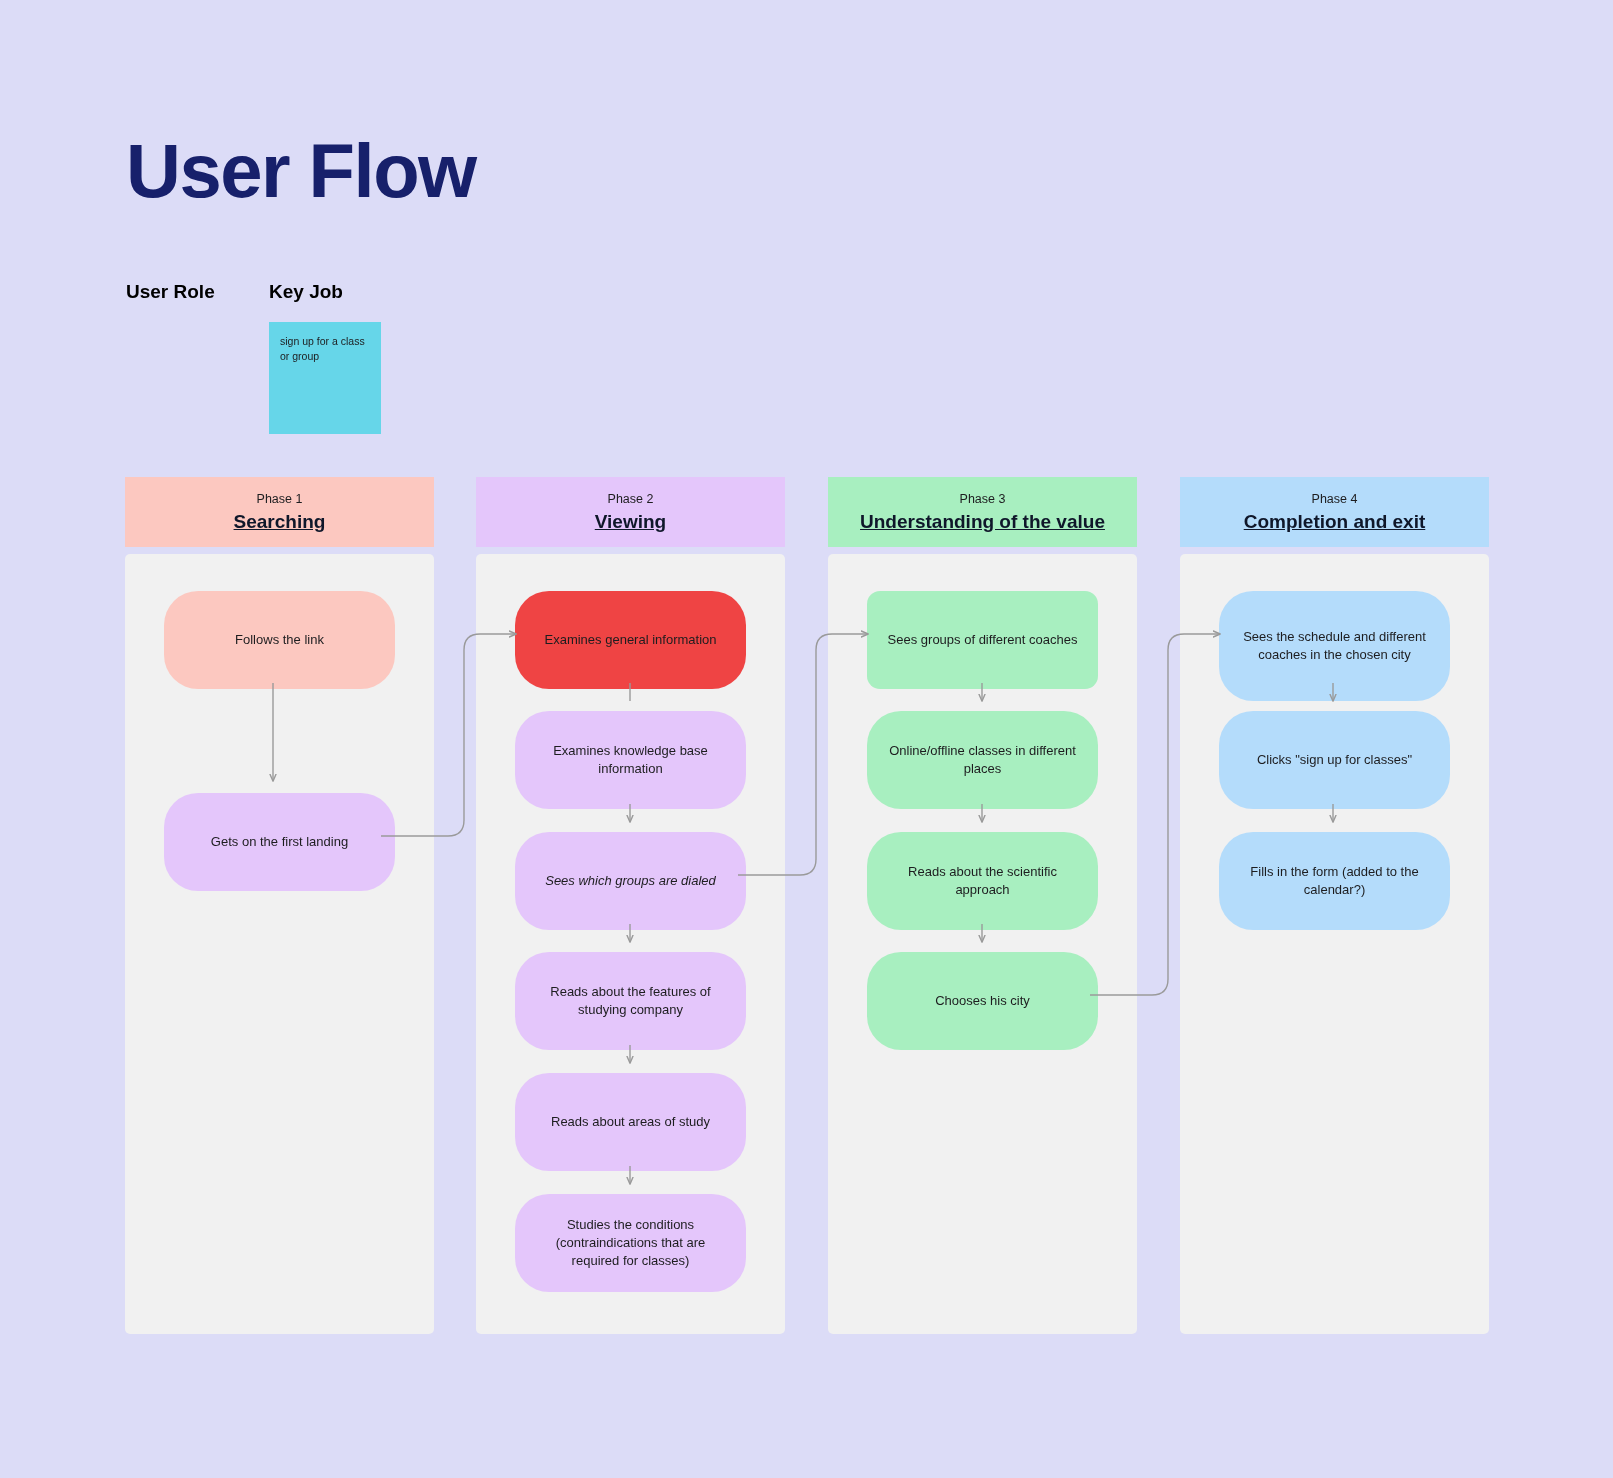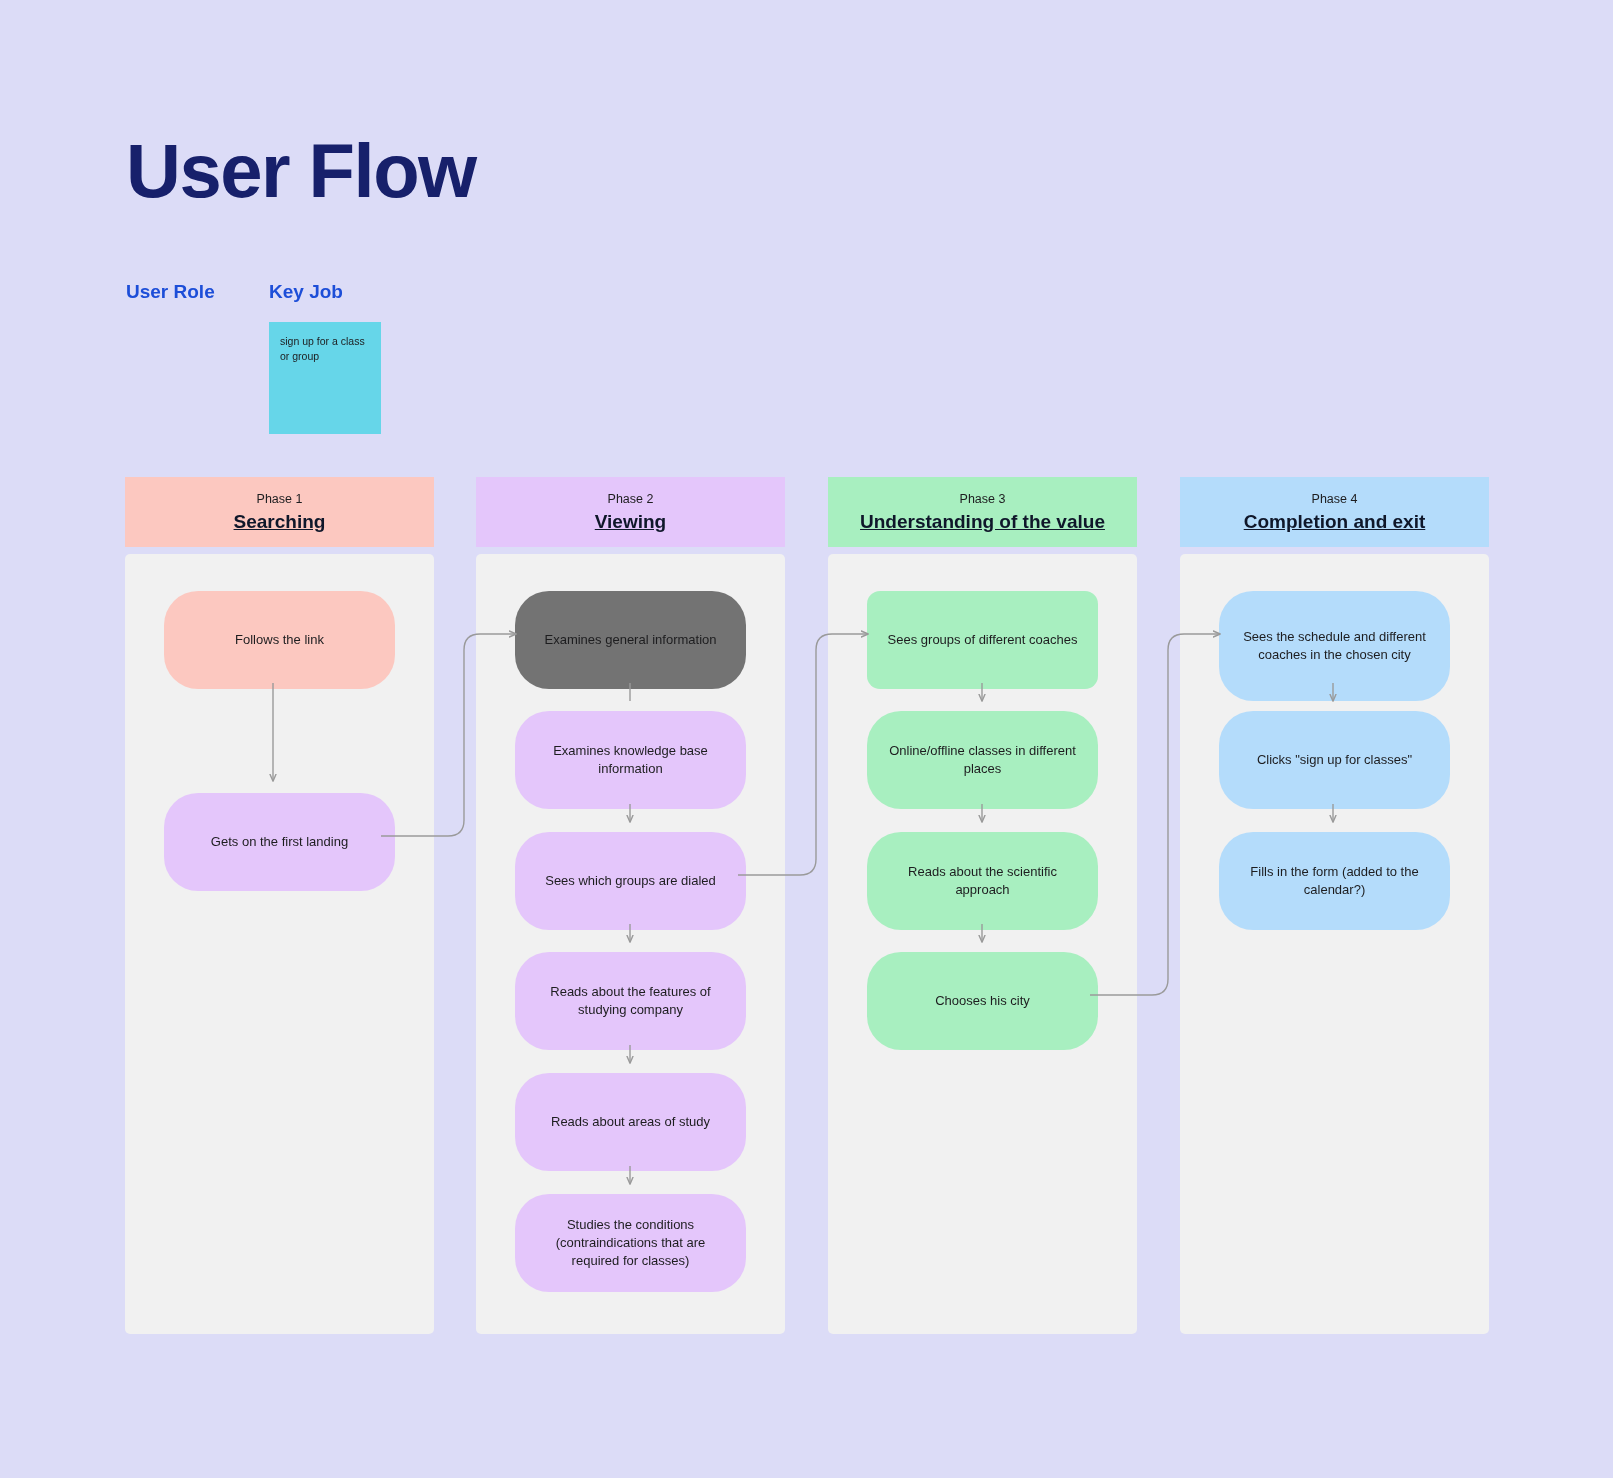--- a/index.html
+++ b/index.html
@@ -31,21 +31,21 @@
     letter-spacing: -1.5px;
     color: #17206b;
     line-height: 1;
   }
 
   
   .meta-label {
     position: absolute;
     font-size: 19px;
     font-weight: 700;
-    color: #1d4ed8;
+    color: #000000;
   }
   #meta-label-0 { left: 110px; top: 281px; }
   #meta-label-1 { left: 253px; top: 281px; }
 
   .sticky {
     position: absolute;
     background: #66d6e9;
     box-sizing: border-box;
     padding: 12px 11px;
     font-size: 10.5px;
@@ -153,23 +153,23 @@
         <div class="node" style="background: rgb(228, 198, 251); top: 239px; height: 98px;">Gets on the first landing</div>
       </div>
   </div>
 
   <div class="column" id="column-1">
     <div class="phase-header" style="background: rgb(228, 198, 251);">
       <div class="phase-index">Phase 2</div>
       <div class="phase-title">Viewing</div>
     </div>
     <div class="phase-body" style="background: rgb(241, 241, 241);">
-        <div class="node" style="background: #737373; top: 37px; height: 98px;">Examines general information</div>
+        <div class="node" style="background: #ef4444; top: 37px; height: 98px;">Examines general information</div>
         <div class="node" style="background: rgb(228, 198, 251); top: 157px; height: 98px;">Examines knowledge base information</div>
-        <div class="node" style="background: rgb(228, 198, 251); top: 278px; height: 98px;">Sees which groups are dialed</div>
+        <div class="node" style="background: rgb(228, 198, 251); top: 278px; height: 98px; font-style: italic;">Sees which groups are dialed</div>
         <div class="node" style="background: rgb(228, 198, 251); top: 398px; height: 98px;">Reads about the features of studying company</div>
         <div class="node" style="background: rgb(228, 198, 251); top: 519px; height: 98px;">Reads about areas of study</div>
         <div class="node" style="background: rgb(228, 198, 251); top: 640px; height: 98px;">Studies the conditions (contraindications that are required for classes)</div>
       </div>
   </div>
 
   <div class="column" id="column-2">
     <div class="phase-header" style="background: rgb(168, 239, 192);">
       <div class="phase-index">Phase 3</div>
       <div class="phase-title">Understanding of the value</div>

